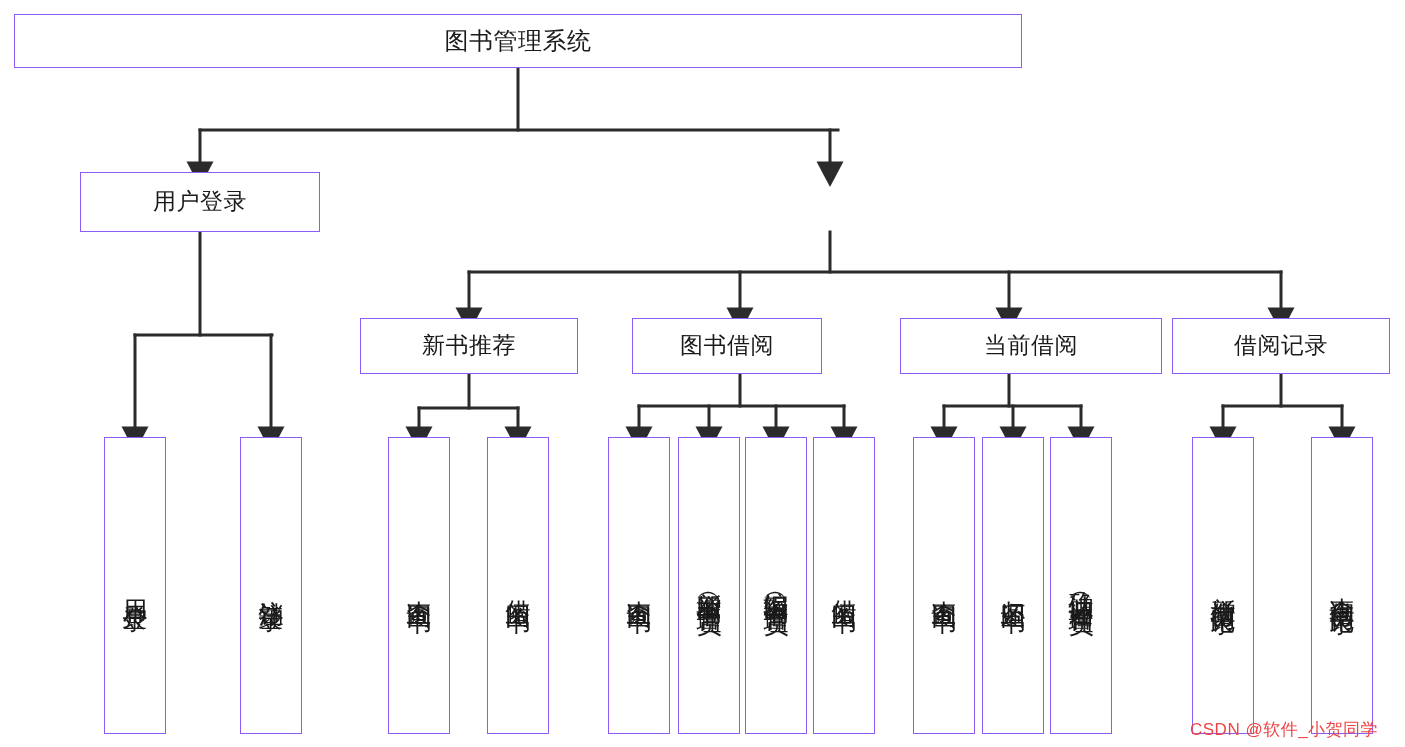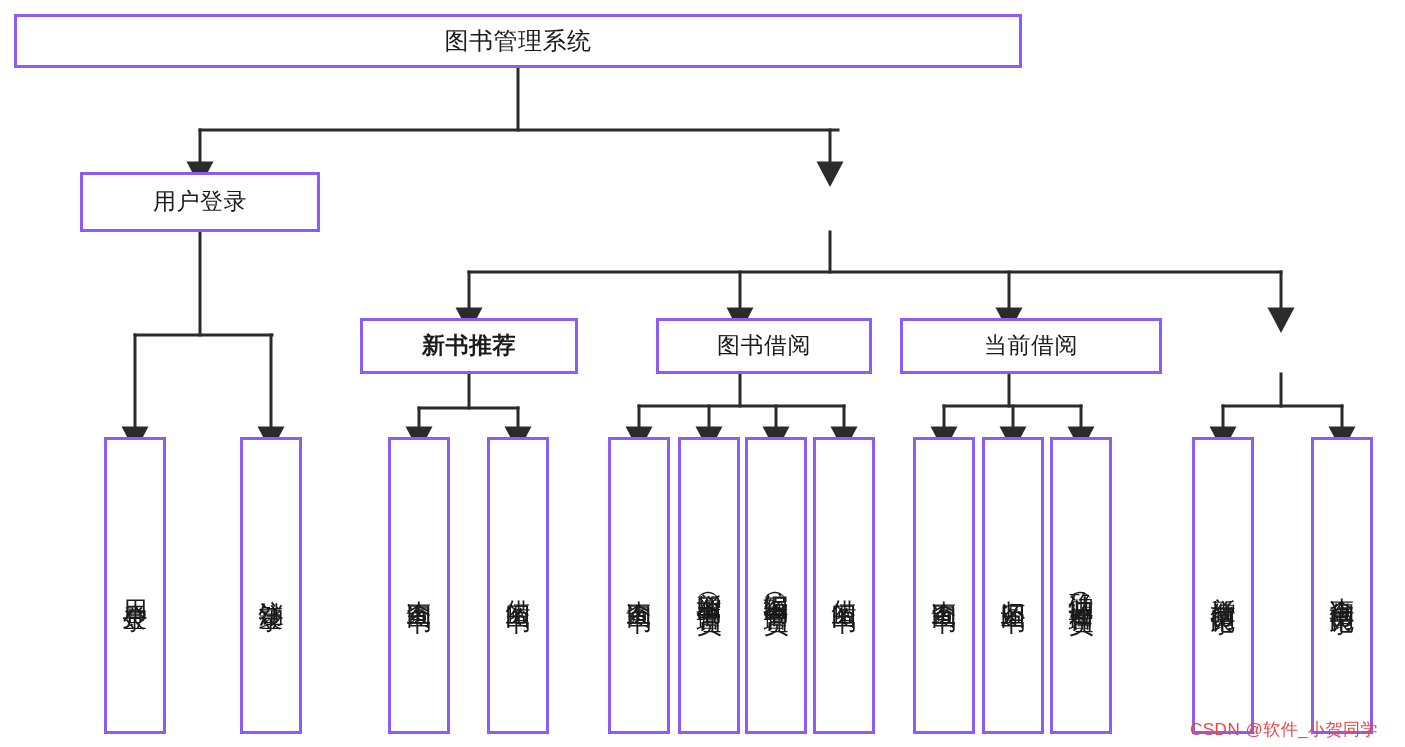--- a/index.html
+++ b/index.html
@@ -22,21 +22,21 @@
     left: 0;
     top: 0;
     width: 1405px;
     height: 747px;
     pointer-events: none;
   }
   .node {
     position: absolute;
     box-sizing: border-box;
     background: #ffffff;
-    border: 3px solid #8b5cf6;
+    border: 1px solid #8b5cf6;
     display: flex;
     align-items: center;
     justify-content: center;
     color: #1a1a1a;
   }
   .node-label {
     display: block;
     text-align: center;
     line-height: 1.18;
     white-space: nowrap;
@@ -124,28 +124,31 @@
   </svg>
 
   <div class="node root horizontal" style="left:14px; top:14px; width:1008px; height:54px;">
     <span class="node-label">图书管理系统</span>
   </div>
 
   <div class="node horizontal" style="left:80px; top:172px; width:240px; height:60px;">
     <span class="node-label">用户登录</span>
   </div>
 
-  <div class="node horizontal" style="left:360px; top:318px; width:218px; height:56px;font-weight:bold;">
+  <div class="node horizontal" style="left:360px; top:318px; width:218px; height:56px;">
     <span class="node-label">新书推荐</span>
   </div>
-  <div class="node horizontal" style="left:632px; top:318px; width:216px; height:56px;margin-left:24px;">
+  <div class="node horizontal" style="left:632px; top:318px; width:190px; height:56px;">
     <span class="node-label">图书借阅</span>
   </div>
   <div class="node horizontal" style="left:900px; top:318px; width:262px; height:56px;">
     <span class="node-label">当前借阅</span>
+  </div>
+  <div class="node horizontal" style="left:1172px; top:318px; width:218px; height:56px;">
+    <span class="node-label">借阅记录</span>
   </div>
 
   <div class="node vertical" style="left:104px; top:437px; width:62px; height:297px;">
     <span class="node-label">用户登录</span>
   </div>
   <div class="node vertical" style="left:240px; top:437px; width:62px; height:297px;">
     <span class="node-label">注销登录</span>
   </div>
   <div class="node vertical" style="left:388px; top:437px; width:62px; height:297px;">
     <span class="node-label">查询图书</span>

